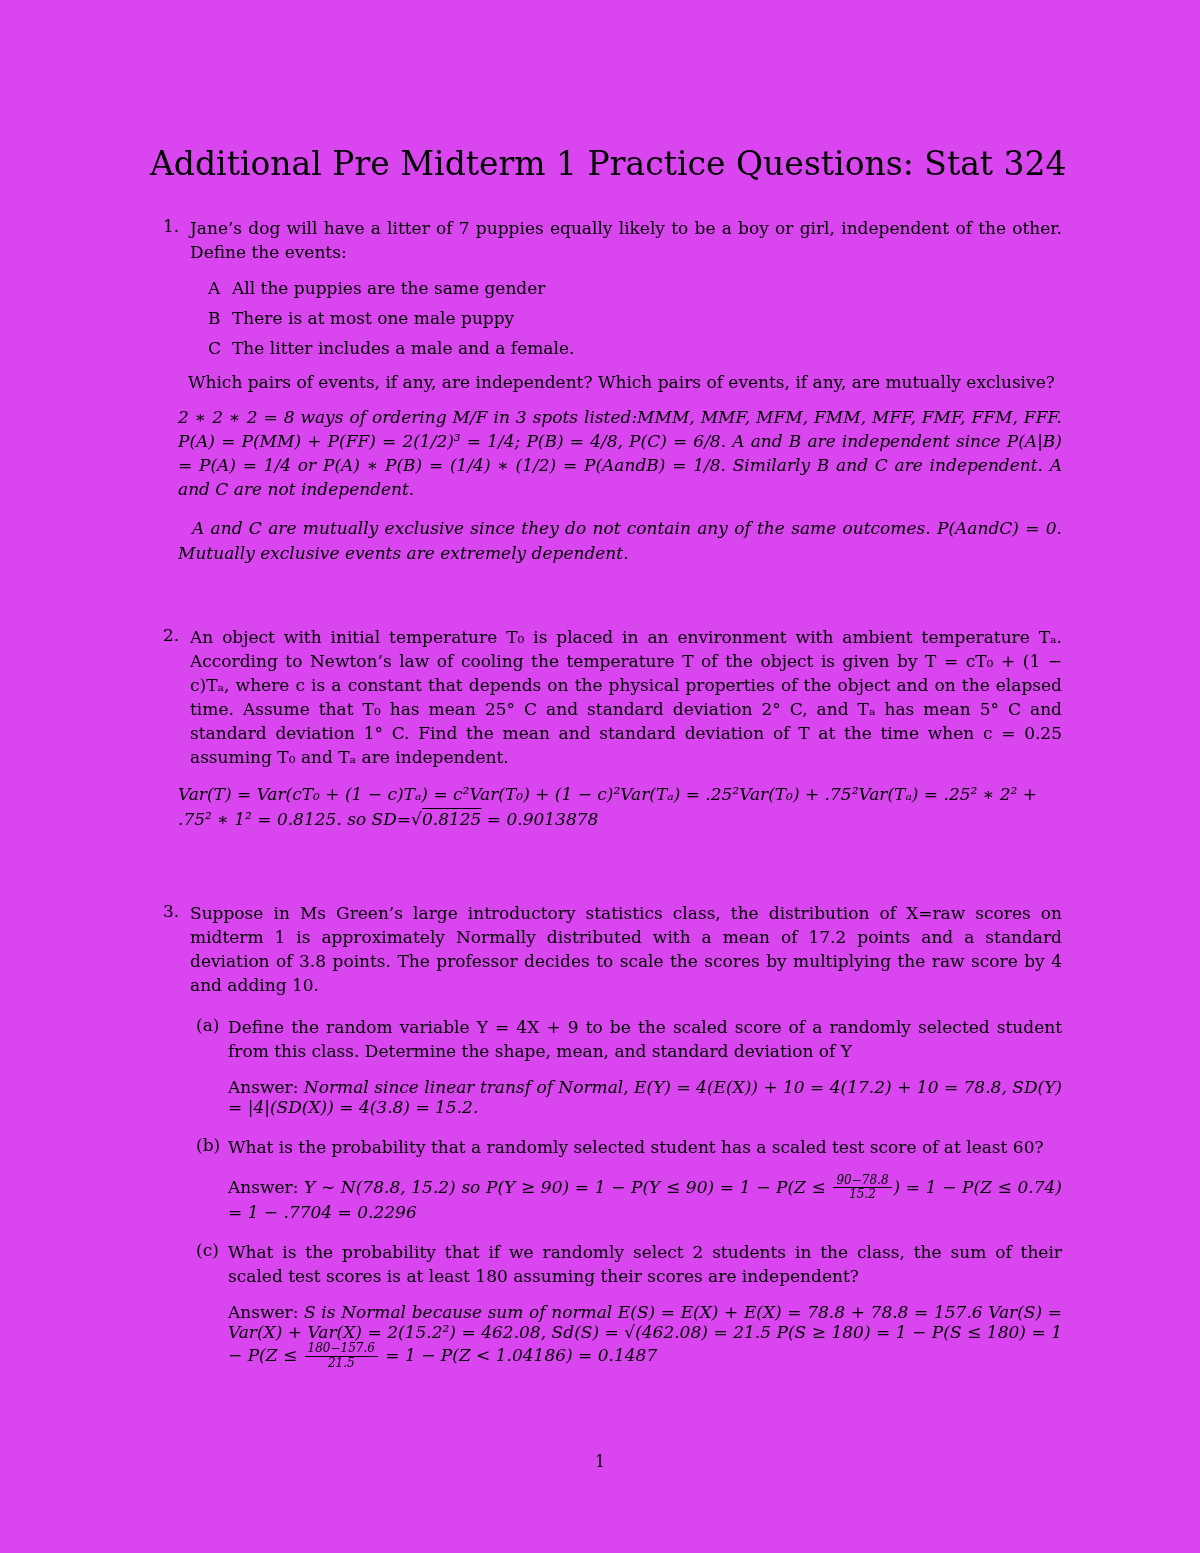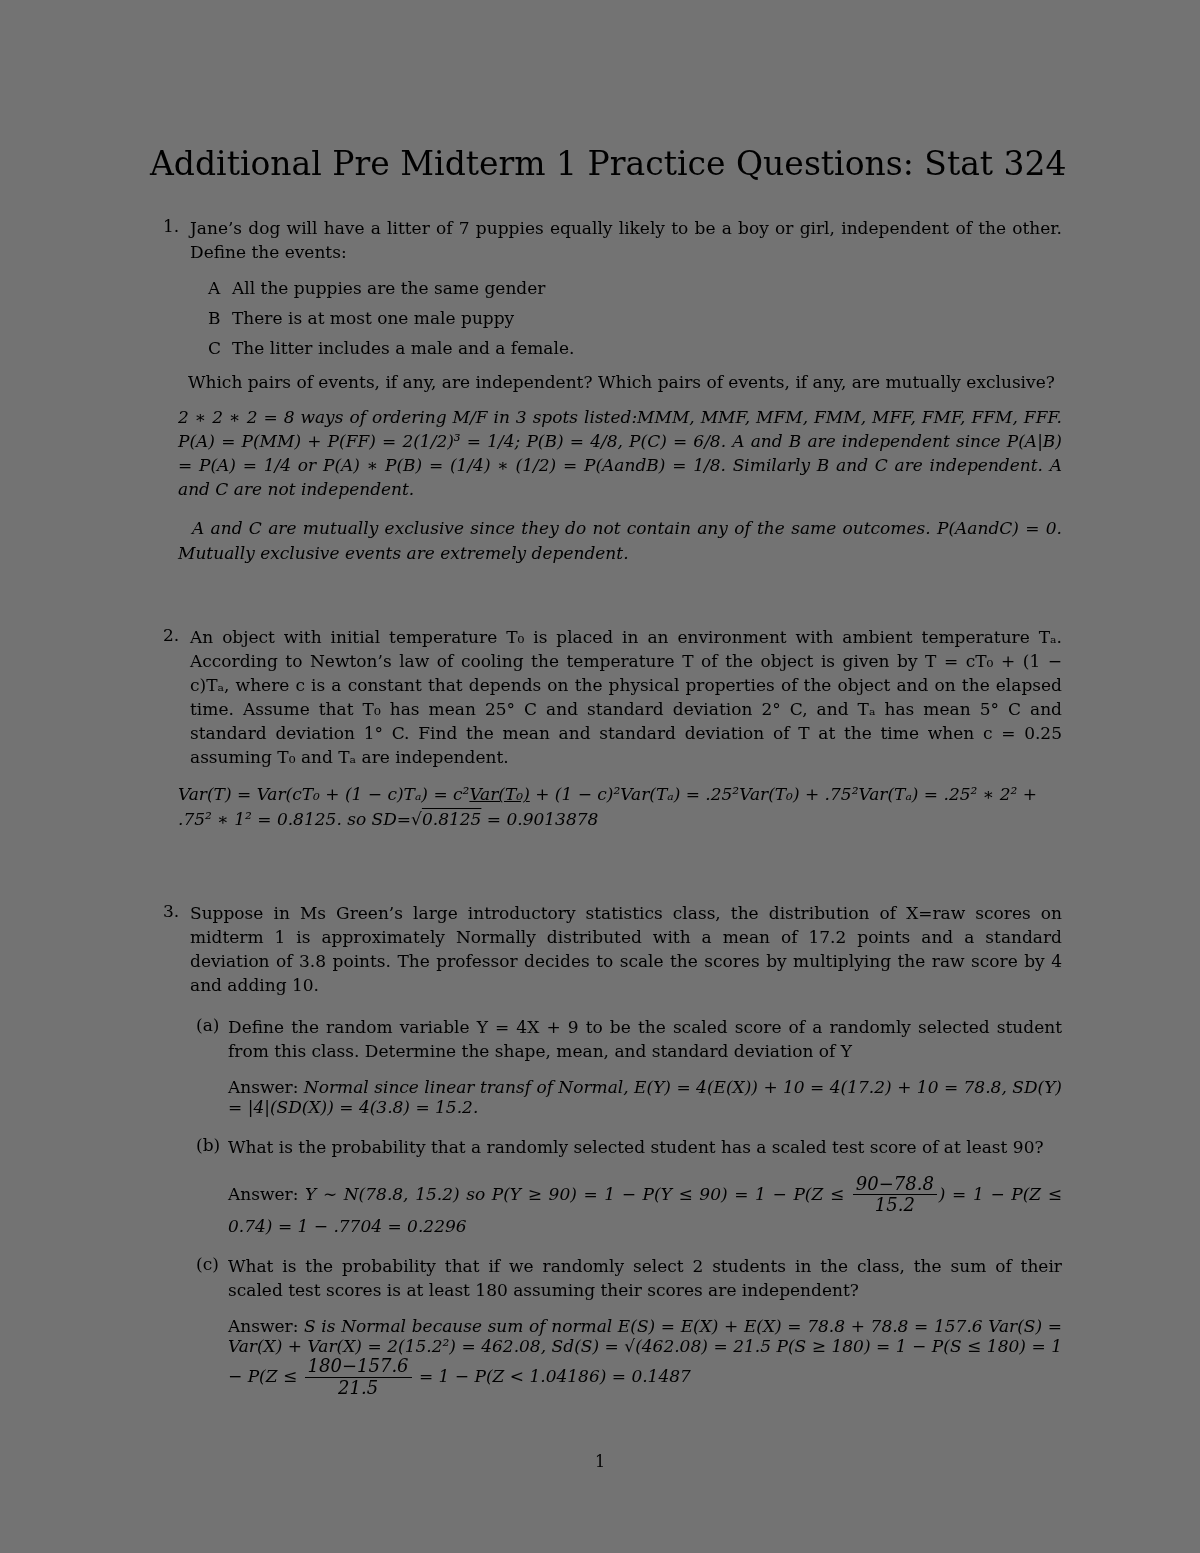--- a/index.html
+++ b/index.html
@@ -1,21 +1,21 @@
 <!DOCTYPE html>
 <html><head>
 <meta charset="utf-8">
 <style>
   * { margin: 0; padding: 0; box-sizing: border-box; }
   html, body { background: #ffffff; }
   .page {
     position: relative;
     width: 1200px;
     height: 1553px;
-    background: #737373;
+    background: #d946ef;
     color: #000000;
     font-family: "DejaVu Serif", "Liberation Serif", serif;
     font-size: 17px;
     overflow: hidden;
   }
   .content {
     position: absolute;
     left: 150px;
     top: 144px;
     width: 912px;
@@ -54,28 +54,28 @@
     margin-top: 18px;
     text-align: justify;
   }
   .part-label { position: absolute; left: 46px; top: 0; }
   .part-answer { padding-left: 78px; margin-top: 14px; text-align: justify; }
   .answer-label { font-style: normal; }
   .frac {
     display: inline-block;
     vertical-align: middle;
     text-align: center;
-    font-size: 18px;
+    font-size: 12px;
     line-height: 1.15;
     margin: 0 2px;
   }
   .frac .num { display: block; border-bottom: 1px solid #000; padding: 0 3px; }
   .frac .den { display: block; }
   .vinculum { text-decoration: overline; }
-  .ul-seg { text-decoration: underline; }
+  .ul-seg { }
   .page-number {
     position: absolute;
     left: 0;
     width: 1200px;
     top: 1452px;
     text-align: center;
     font-size: 16px;
   }
 </style>
 </head>
@@ -130,21 +130,21 @@
         <span class="part-label">(a)</span>
         <p>Define the random variable Y = 4X + 9 to be the scaled score of a randomly selected student from this class. Determine the shape, mean, and standard deviation of Y</p>
       </div>
       <div class="part-answer answer">
         <span class="answer-label">Answer:</span>
         <span>Normal since linear transf of Normal, E(Y) = 4(E(X)) + 10 = 4(17.2) + 10 = 78.8, SD(Y) = |4|(SD(X)) = 4(3.8) = 15.2.</span>
       </div>
 
       <div class="part">
         <span class="part-label">(b)</span>
-        <p>What is the probability that a randomly selected student has a scaled test score of at least 90?</p>
+        <p>What is the probability that a randomly selected student has a scaled test score of at least 60?</p>
       </div>
       <div class="part-answer answer">
         <span class="answer-label">Answer:</span>
         <span>Y ∼ N(78.8, 15.2) so P(Y ≥ 90) = 1 − P(Y ≤ 90) = 1 − P(Z ≤ </span><span class="frac"><span class="num">90−78.8</span><span class="den">15.2</span></span><span>) = 1 − P(Z ≤ 0.74) = 1 − .7704 = 0.2296</span>
       </div>
 
       <div class="part">
         <span class="part-label">(c)</span>
         <p>What is the probability that if we randomly select 2 students in the class, the sum of their scaled test scores is at least 180 assuming their scores are independent?</p>
       </div>

